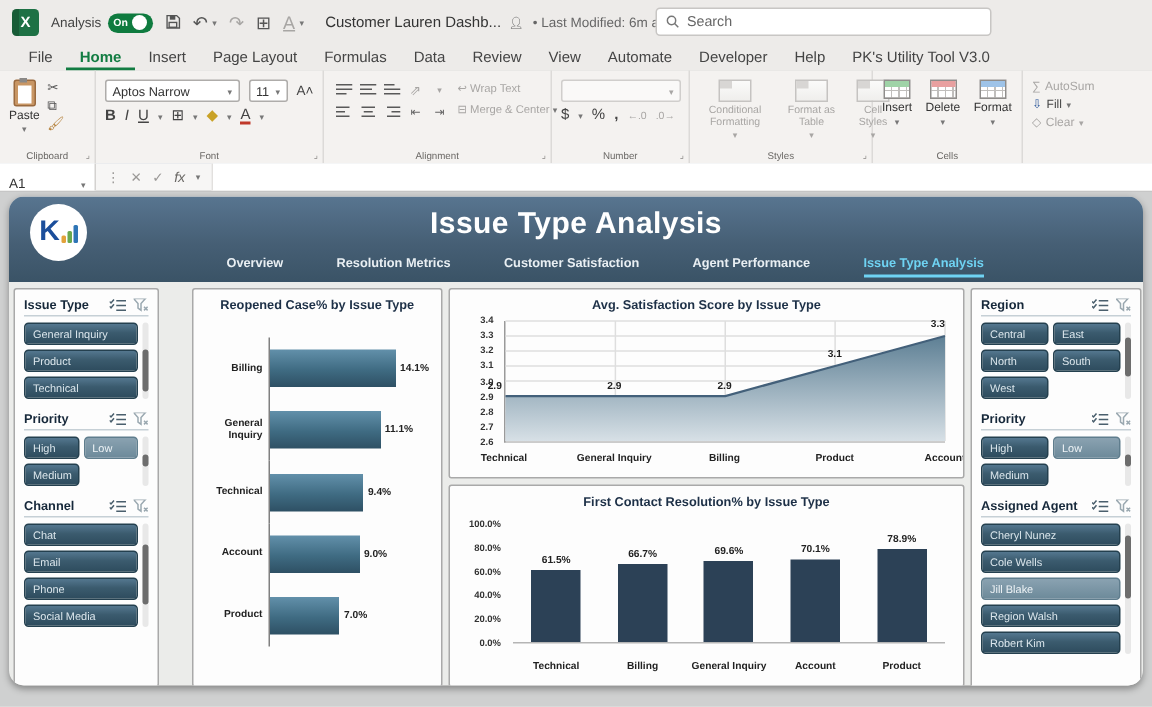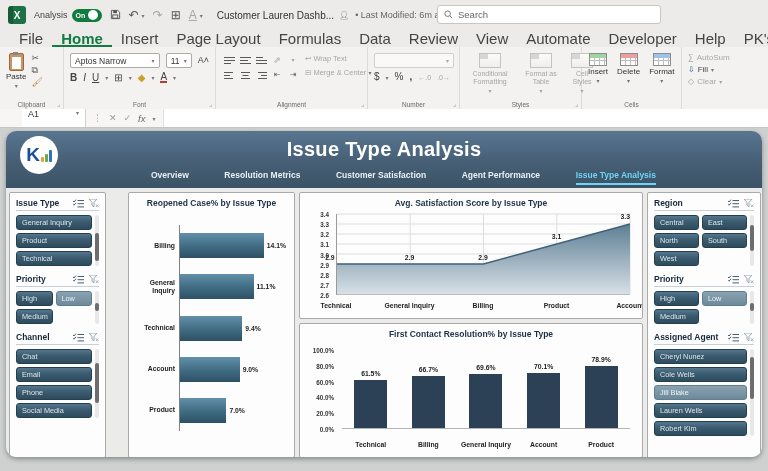--- a/index.html
+++ b/index.html
@@ -17,21 +17,21 @@
   .qat .qi{font-size:12px;line-height:1;color:#555;}
   .qat .caret{font-size:6px;color:#777;margin-left:-5px;}
   .doc-title{font-size:10px;color:#333;margin-left:14px;white-space:nowrap;}
   .sens-icon{font-size:8px;color:#666;margin-left:5px;}
   .last-mod{font-size:9px;color:#666;margin-left:6px;white-space:nowrap;}
   .searchbox{position:absolute;left:437px;top:5px;width:224px;height:19px;background:#fff;border:1px solid #c8c6c4;border-radius:3px;display:flex;align-items:center;padding:0 6px;box-sizing:border-box;}
   .searchbox span{font-size:9.5px;color:#666;margin-left:5px;}
 
   
   .menubar{position:absolute;top:30px;left:0;right:0;height:17px;background:#edebe9;display:flex;align-items:center;padding-left:10px;}
-  .mtab{font-size:15px;color:#444;padding:0 9px;height:100%;display:flex;align-items:center;white-space:nowrap;}
+  .mtab{font-size:10px;color:#444;padding:0 9px;height:100%;display:flex;align-items:center;white-space:nowrap;}
   .mtab.active{color:#127c42;font-weight:bold;box-shadow:inset 0 -2px 0 #127c42;}
 
   
   .ribbon{position:absolute;top:47px;left:0;right:0;height:62px;background:#f4f2f0;border-bottom:1px solid #c9d3de;display:flex;}
   .rgroup{position:relative;border-right:1px solid #dcdad8;padding:4px 6px 13px 6px;display:flex;align-items:flex-start;gap:5px;box-sizing:border-box;height:100%;}
   .rgroup .glabel{position:absolute;bottom:1px;left:0;right:0;text-align:center;font-size:6.5px;color:#6b6966;}
   .rgroup .launcher{position:absolute;bottom:2px;right:3px;font-size:6px;color:#8a8886;}
   .bigbtn{display:flex;flex-direction:column;align-items:center;justify-content:flex-start;font-size:8px;color:#333;gap:1px;padding-top:2px;}
   .clip-icon{width:13px;height:16px;border:1px solid #9a6a3f;background:#c89664;border-radius:2px;position:relative;}
   .clip-icon:after{content:"";position:absolute;left:2px;top:3px;right:2px;bottom:1px;background:#fff;}
@@ -58,21 +58,21 @@
     repeating-linear-gradient(90deg,transparent 0 4px,#c0bebc 4px 5px),#fff;}
   .cicon.ins:after,.cicon.del:after,.cicon.fmtc:after{content:"";position:absolute;left:0;top:0;right:0;height:4px;}
   .cicon.ins:after{background:#9fd3a7;}
   .cicon.del:after{background:#e8a0a0;}
   .cicon.fmtc:after{background:#9ec3e8;}
   .editcol{display:flex;flex-direction:column;gap:3px;padding-top:2px;font-size:8px;color:#444;white-space:nowrap;}
   .editcol .erow{display:flex;align-items:center;gap:3px;}
 
   
   .fbar{position:absolute;top:109px;left:0;right:0;height:18px;background:#f7f6f5;border-bottom:1px solid #c6c6c6;display:flex;align-items:center;}
-  .namebox{width:64px;height:100%;background:#fff;border-right:1px solid #d4d2d0;display:flex;align-items:flex-start;justify-content:space-between;padding:0 6px;box-sizing:border-box;font-size:9px;color:#333;margin-left:22px;}
+  .namebox{width:64px;height:100%;background:#fff;border-right:1px solid #d4d2d0;display:flex;align-items:flex-end;justify-content:space-between;padding:0 6px;box-sizing:border-box;font-size:9px;color:#333;}
   .fx-icons{display:flex;align-items:center;gap:7px;padding:0 7px;color:#9a9896;font-size:9px;}
   .fx{font-style:italic;font-size:9.5px;color:#6b6966;}
   .ffield{flex:1;height:100%;background:#fff;border-left:1px solid #e2e0de;}
 
   
   .card{position:absolute;left:6px;top:131px;width:756px;height:326px;border-radius:10px;background:#ebecea;box-shadow:0 2px 5px rgba(0,0,0,.35);overflow:hidden;}
   .dash-header{position:absolute;top:0;left:0;right:0;height:57px;background:linear-gradient(180deg,#587590 0%,#465f75 55%,#3a5366 100%);}
   .dash-title{position:absolute;top:7px;left:0;right:0;text-align:center;color:#fff;font-size:20px;font-weight:bold;letter-spacing:.3px;}
   .logo{position:absolute;left:14px;top:5px;width:38px;height:38px;border-radius:50%;background:#fff;display:flex;align-items:center;justify-content:center;overflow:hidden;}
   .logo .k{font-size:19px;font-weight:bold;color:#1b4e9b;margin-right:1px;}
@@ -703,21 +703,21 @@
           <svg width="10" height="9" viewBox="0 0 10 9">
               <path d="M0 0 h8 l-3 3.4 v4.4 l-2 -1.4 v-3 z" fill="none" stroke="#9aa8b0"></path>
               <path d="M7 5.5 l2.4 2.4 M9.4 5.5 L7 7.9" stroke="#9aa8b0"></path>
             </svg>
         </div>
         <div class="slicer-body">
           <div class="sitems">
             <div class="sbtn">Cheryl Nunez</div>
             <div class="sbtn">Cole Wells</div>
             <div class="sbtn muted">Jill Blake</div>
-            <div class="sbtn">Lauren Wells</div>
+            <div class="sbtn">Region Walsh</div>
             <div class="sbtn">Robert Kim</div>
           </div>
           <div class="sscroll">
               <div class="thumb" style="top:8px;height:42px;"></div>
             </div>
         </div>
       </div>
     </div>
   </div>
 </div>

